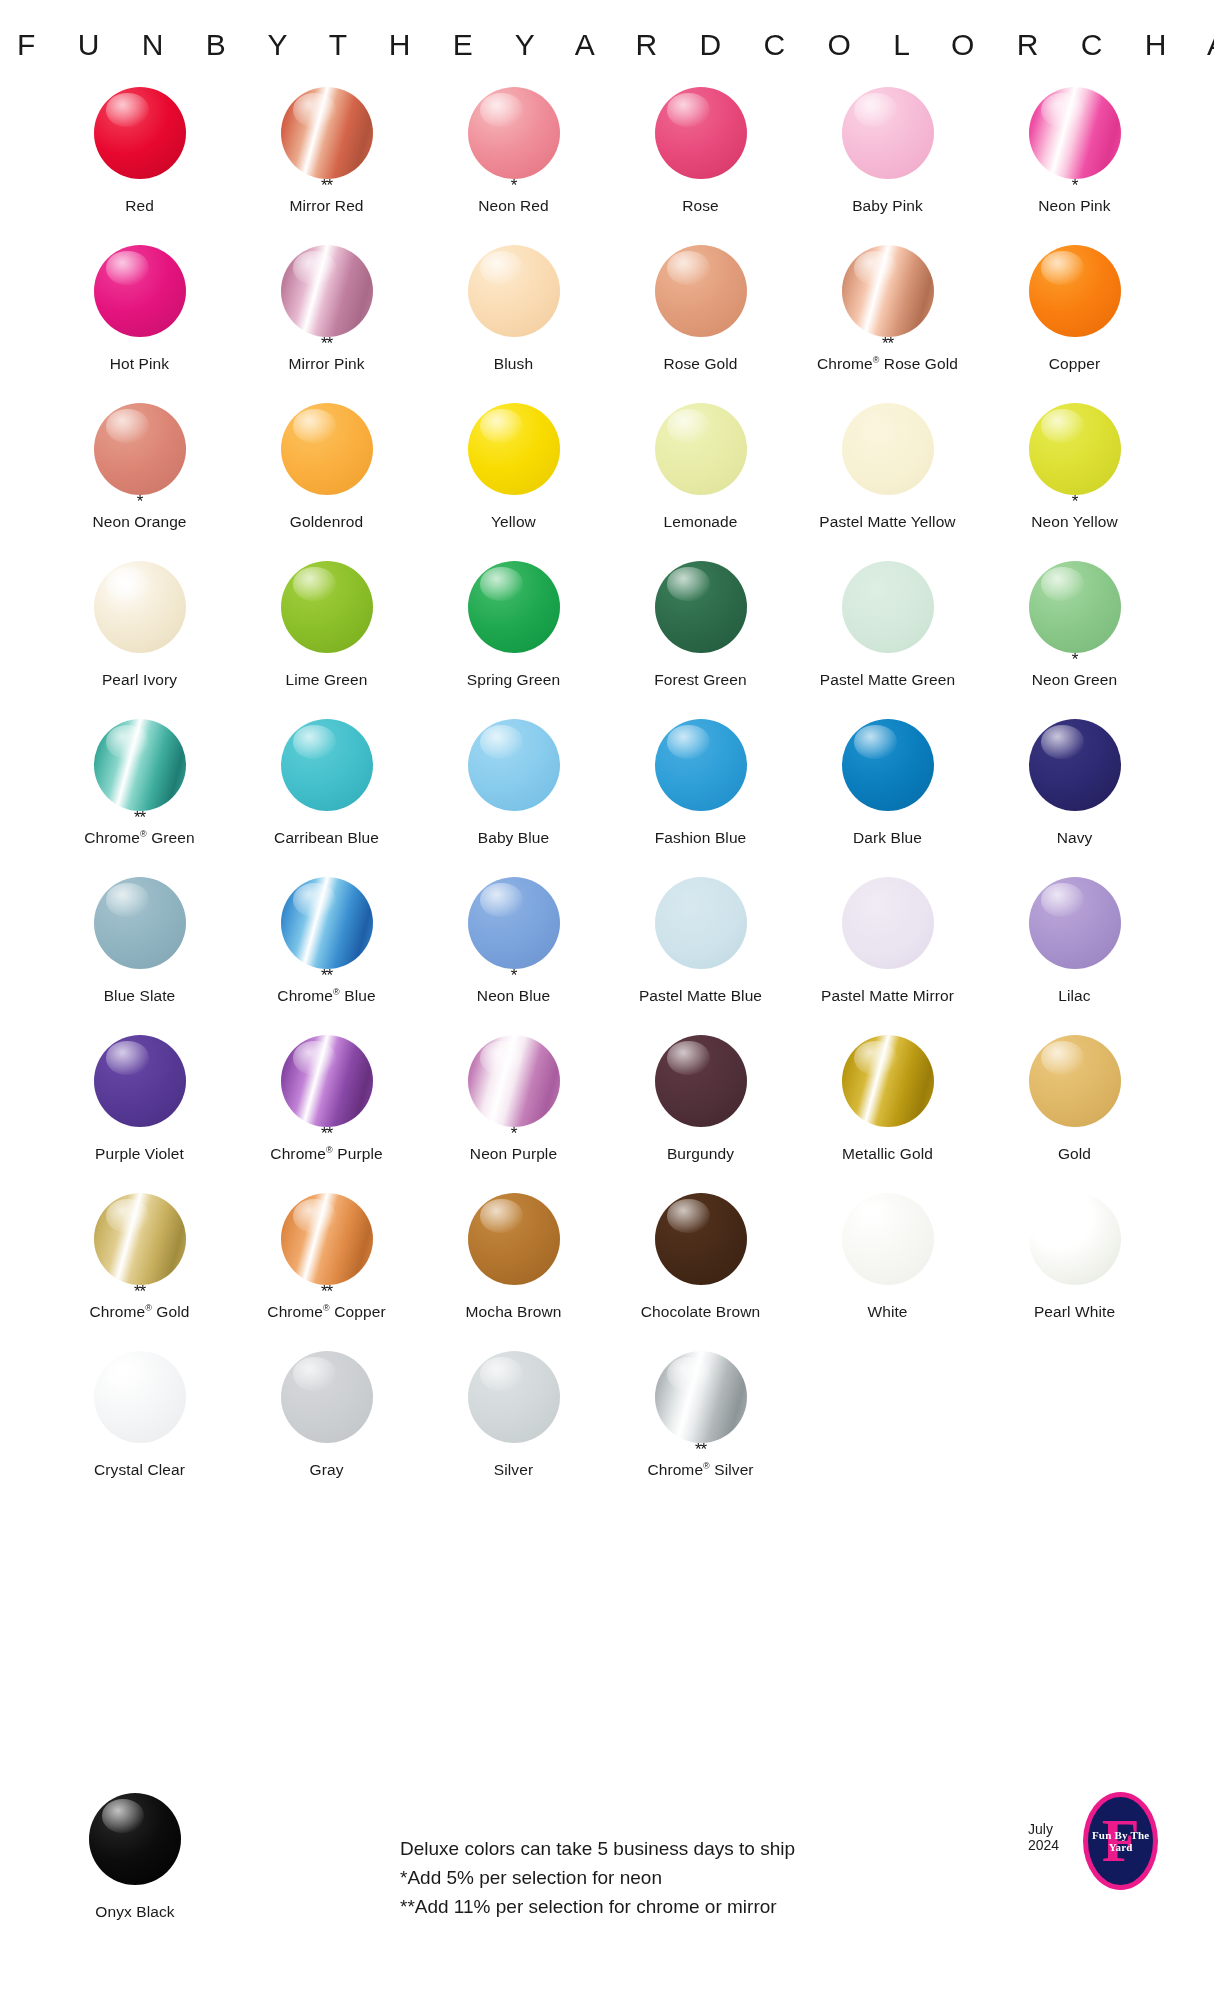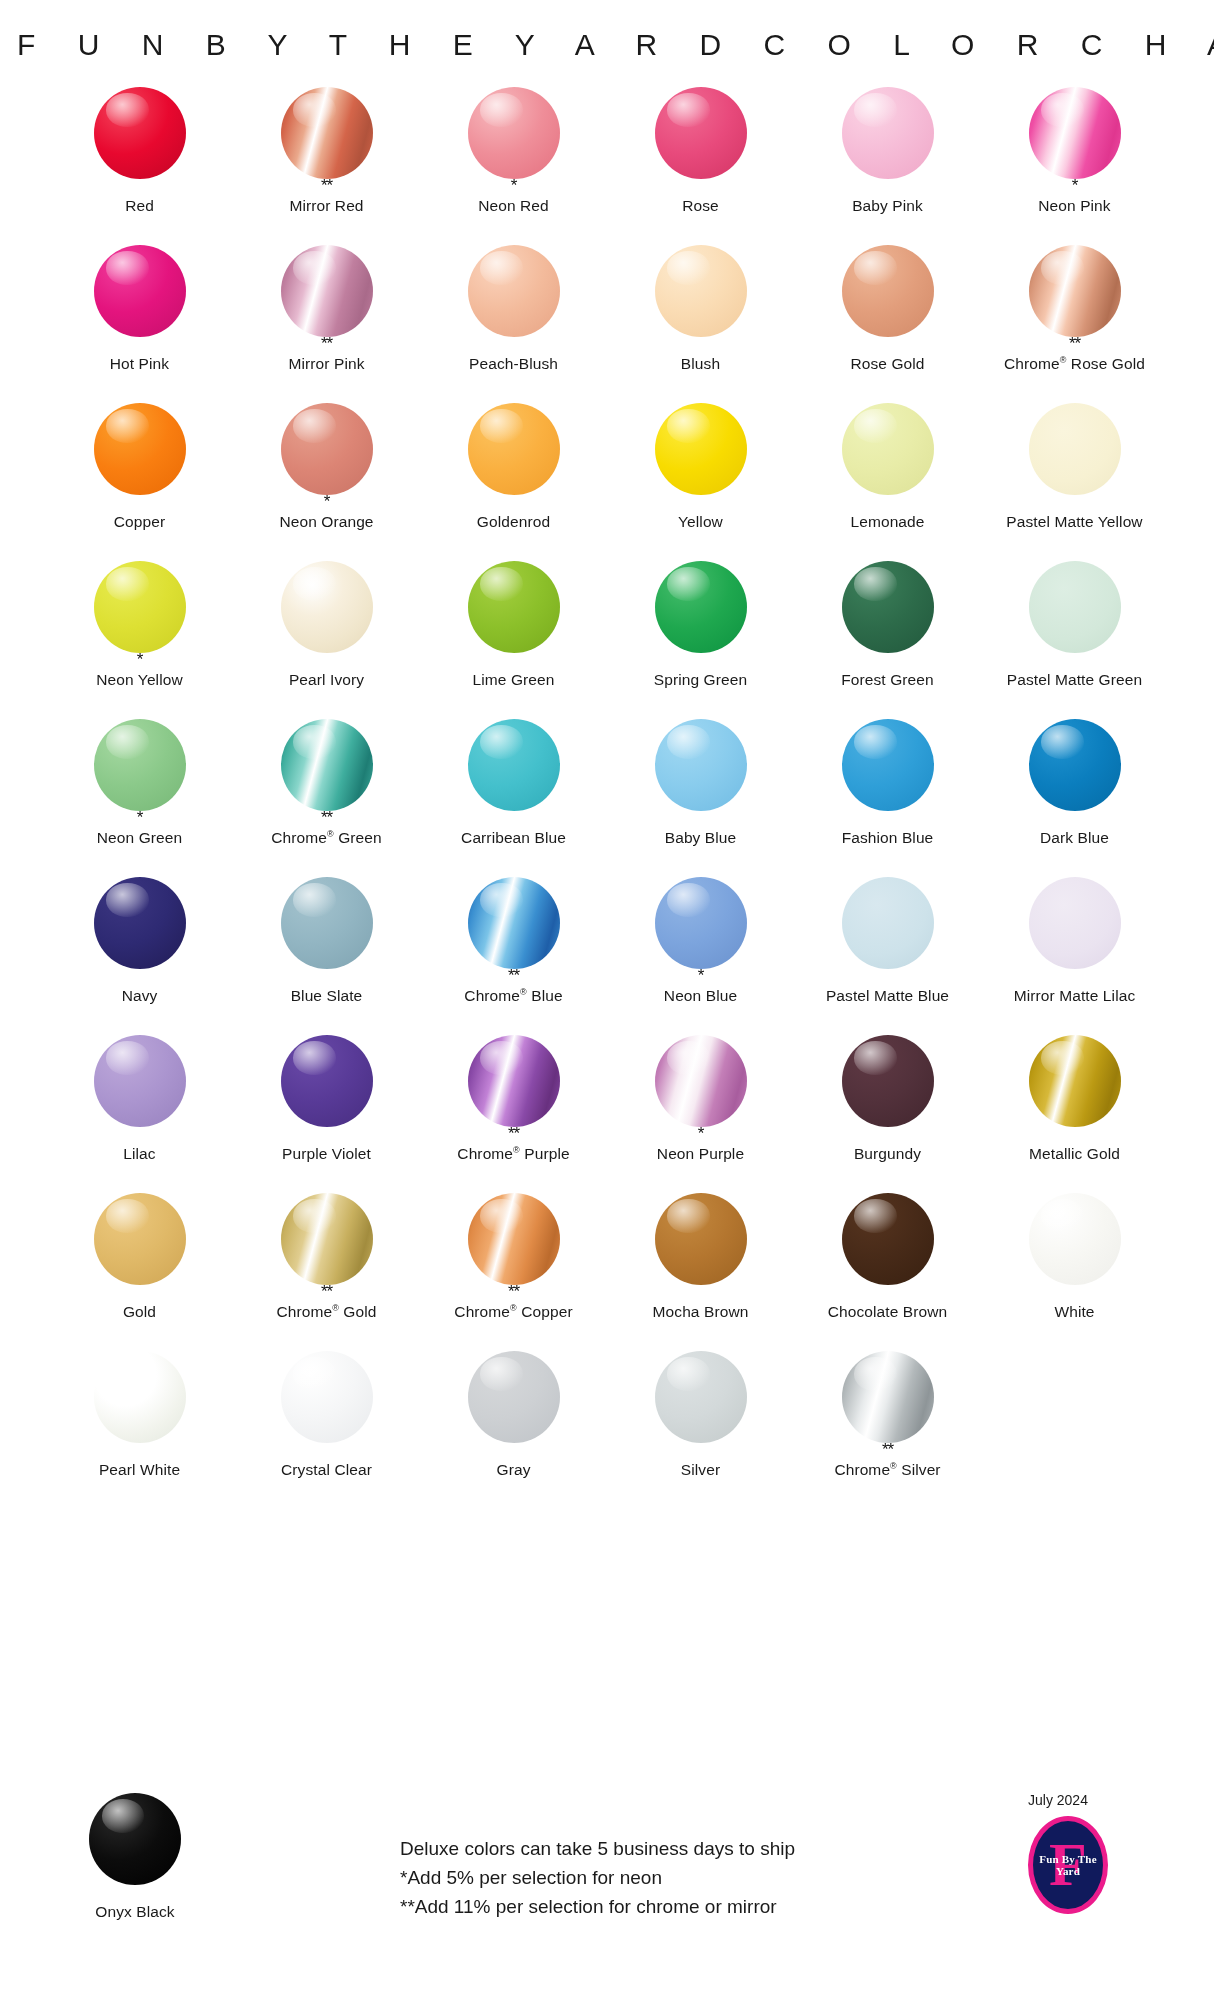--- a/index.html
+++ b/index.html
@@ -138,21 +138,21 @@
     color: #1a1a1a;
     font-family: "Liberation Sans", sans-serif;
   }
 
   .footer-brand {
     position: absolute;
     right: 56px;
     top: 8px;
     width: 130px;
     display: flex;
-    flex-direction: column;
+    align-items: center;
   }
 
   .brand-date {
     font-size: 14px;
     color: #1a1a1a;
     margin-bottom: 8px;
   }
 
   .brand-logo {
     position: relative;
@@ -248,27 +248,20 @@
       </div>
       <div class="swatch-cell">
         <div class="orb-wrap">
           <div class="orb" style="background: linear-gradient(105deg, rgb(169, 106, 138) 0%, rgb(192, 127, 159) 12%, rgb(230, 185, 207) 30%, rgb(255, 255, 255) 40%, rgb(230, 185, 207) 50%, rgb(192, 127, 159) 66%, rgb(169, 106, 138) 84%, rgb(192, 127, 159) 100%);"></div>
         </div>
         <div class="stars">**</div>
         <div class="swatch-label">Mirror Pink</div>
       </div>
       <div class="swatch-cell">
         <div class="orb-wrap">
-          <div class="orb" style="background: radial-gradient(circle at 32% 24%, rgb(251, 212, 189) 0%, rgb(243, 187, 156) 48%, rgb(231, 163, 132) 100%);"></div>
-        </div>
-        <div class="stars empty"></div>
-        <div class="swatch-label">Peach-Blush</div>
-      </div>
-      <div class="swatch-cell">
-        <div class="orb-wrap">
           <div class="orb" style="background: radial-gradient(circle at 32% 24%, rgb(253, 234, 206) 0%, rgb(250, 220, 180) 48%, rgb(242, 203, 156) 100%);"></div>
         </div>
         <div class="stars empty"></div>
         <div class="swatch-label">Blush</div>
       </div>
       <div class="swatch-cell">
         <div class="orb-wrap">
           <div class="orb" style="background: radial-gradient(circle at 32% 24%, rgb(238, 182, 150) 0%, rgb(226, 158, 124) 48%, rgb(210, 138, 104) 100%);"></div>
         </div>
         <div class="stars empty"></div>
@@ -440,21 +433,21 @@
           <div class="orb no-gloss" style="background: radial-gradient(circle at 38% 30%, rgb(216, 232, 239) 0%, rgb(205, 226, 234) 58%, rgb(191, 215, 225) 100%);"></div>
         </div>
         <div class="stars empty"></div>
         <div class="swatch-label">Pastel Matte Blue</div>
       </div>
       <div class="swatch-cell">
         <div class="orb-wrap">
           <div class="orb no-gloss" style="background: radial-gradient(circle at 38% 30%, rgb(240, 235, 244) 0%, rgb(234, 227, 240) 58%, rgb(224, 215, 232) 100%);"></div>
         </div>
         <div class="stars empty"></div>
-        <div class="swatch-label">Mirror Matte Lilac</div>
+        <div class="swatch-label">Pastel Matte Mirror</div>
       </div>
       <div class="swatch-cell">
         <div class="orb-wrap">
           <div class="orb" style="background: radial-gradient(circle at 32% 24%, rgb(189, 168, 218) 0%, rgb(171, 149, 207) 48%, rgb(151, 129, 190) 100%);"></div>
         </div>
         <div class="stars empty"></div>
         <div class="swatch-label">Lilac</div>
       </div>
       <div class="swatch-cell">
         <div class="orb-wrap">

